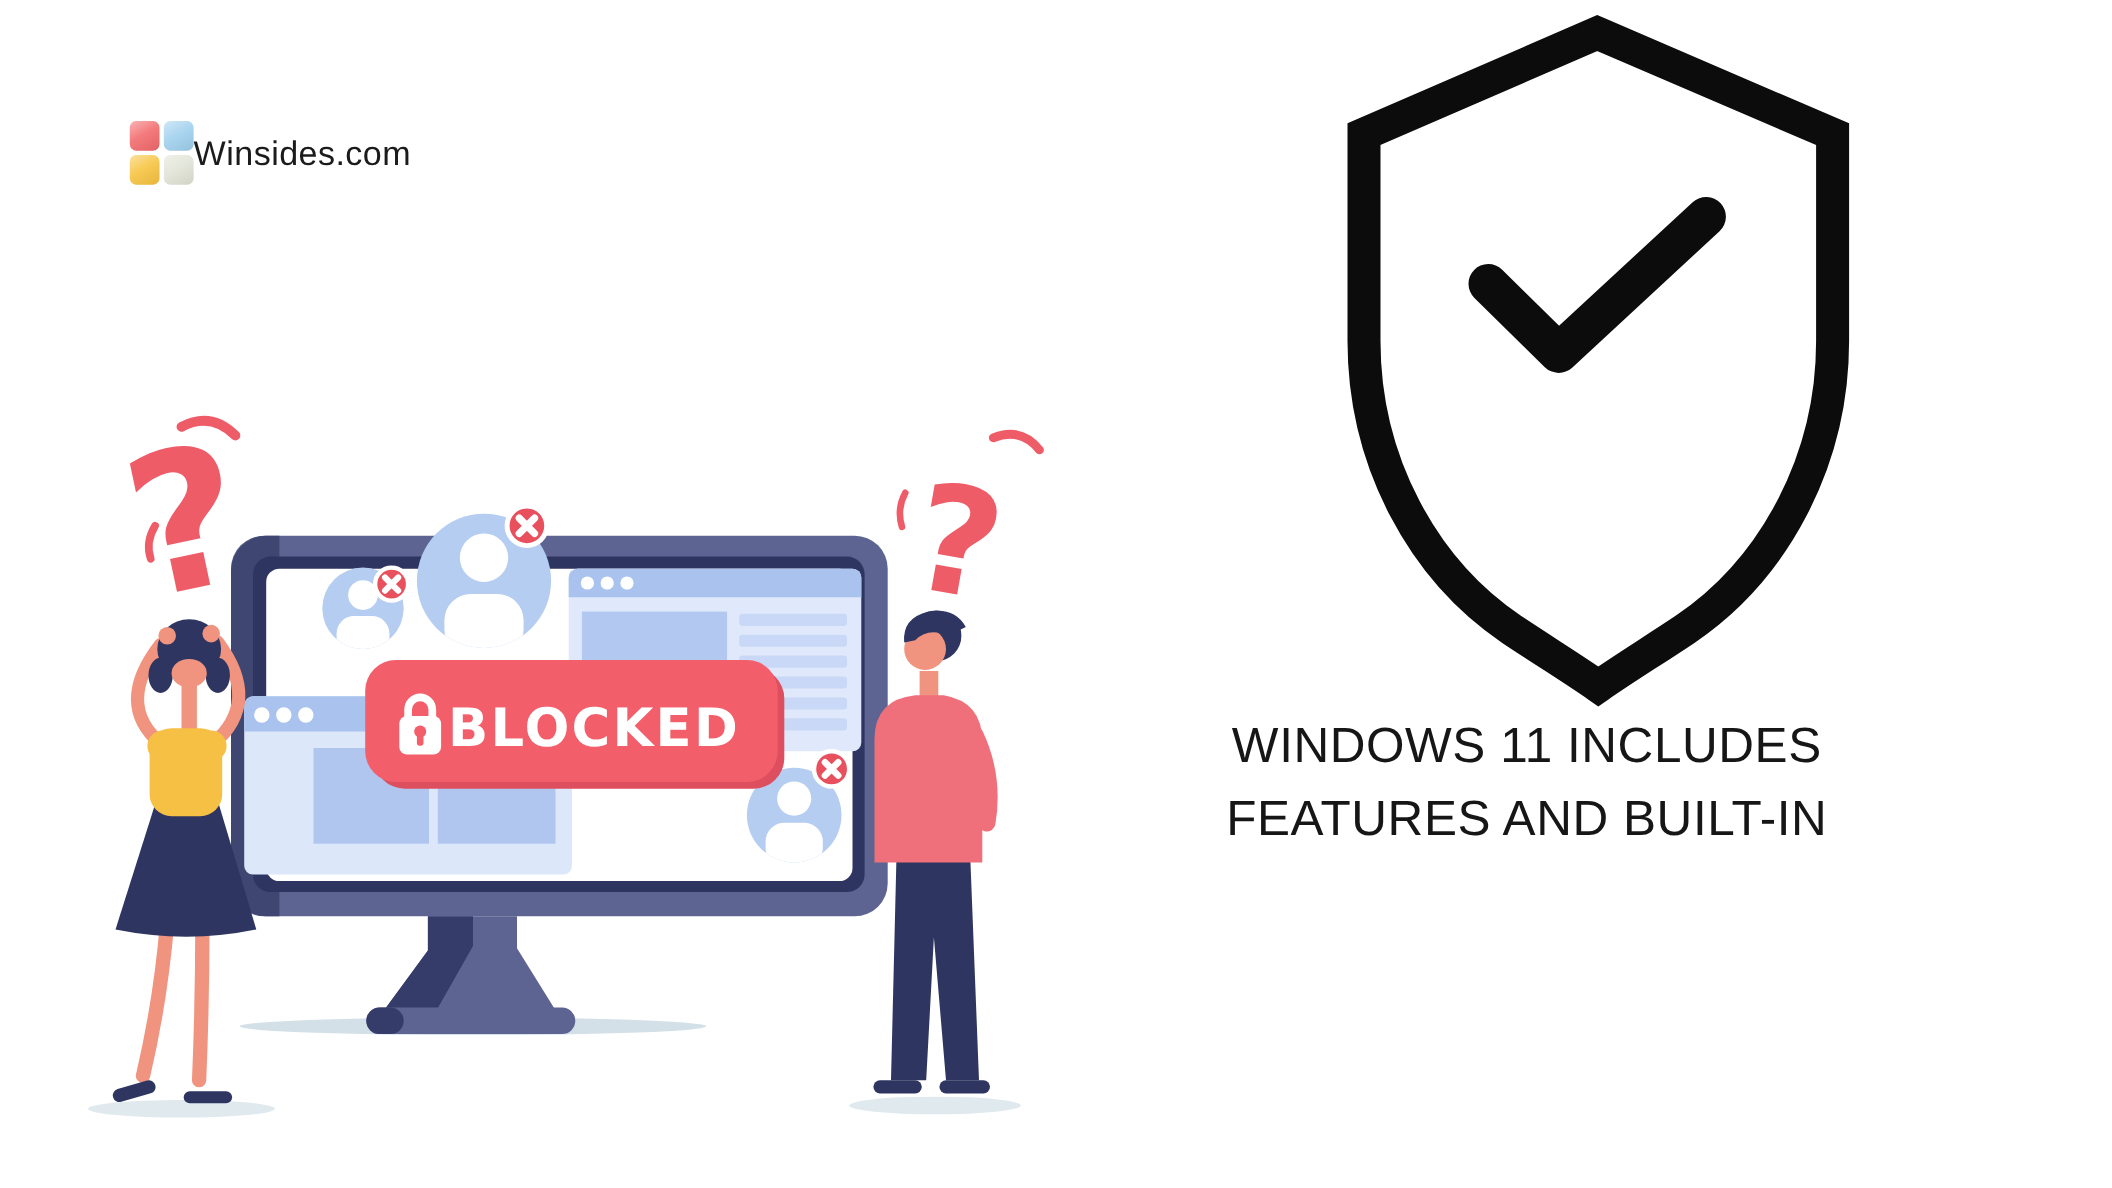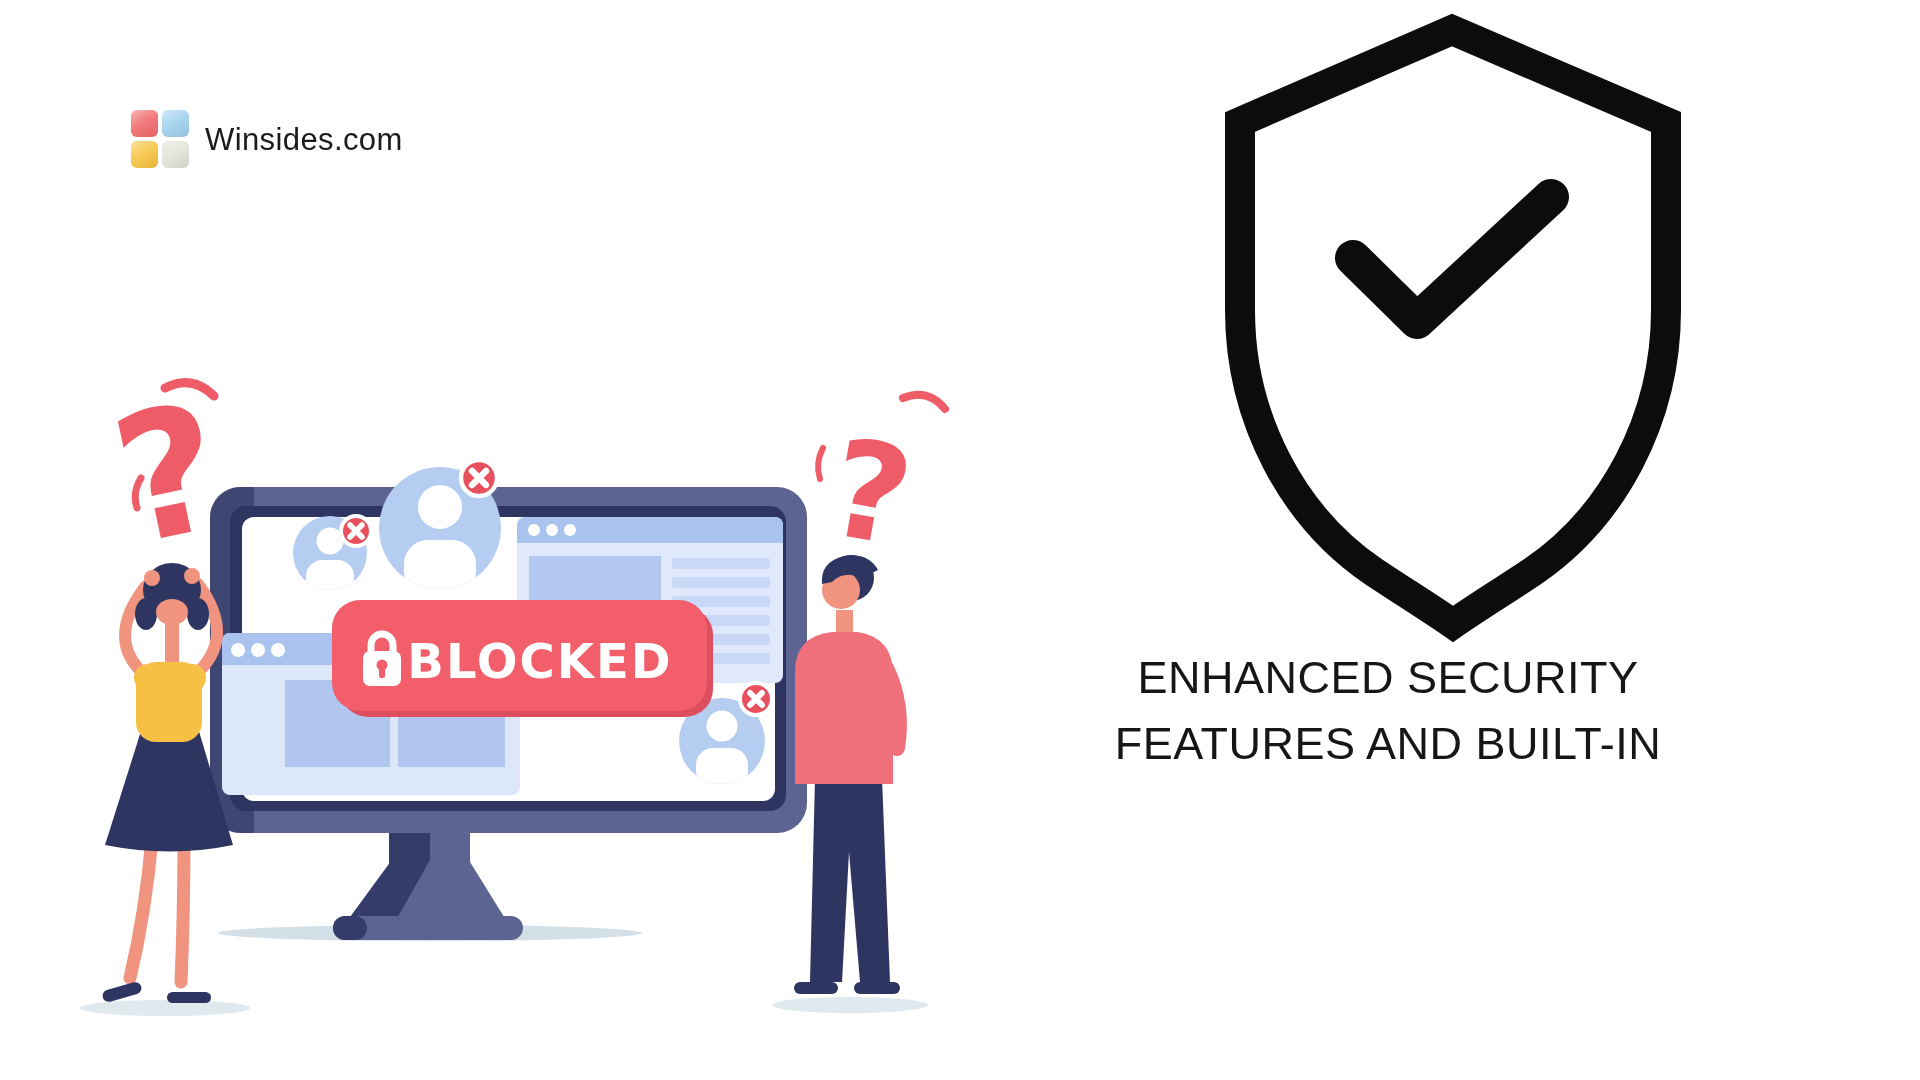--- a/index.html
+++ b/index.html
@@ -1,21 +1,21 @@
 <!DOCTYPE html>
 <html><head>
 <meta charset="utf-8">
 <style>
   html,body{margin:0;padding:0;background:#ffffff;}
   .canvas{
     position:relative;width:1920px;height:1080px;background:#ffffff;
     overflow:hidden;font-family:"Liberation Sans",sans-serif;
   }
   
-  .brand{position:absolute;left:131px;top:110px;display:flex;align-items:center;gap:16px;}
+  .brand{position:absolute;left:118px;top:110px;display:flex;align-items:center;}
   .brand-icon{display:grid;grid-template-columns:27px 27px;grid-template-rows:27px 27px;gap:4px;}
   .brand-sq{border-radius:6px;position:relative;}
   .brand-sq::after{
     content:"";position:absolute;inset:0;border-radius:6px;
     background:linear-gradient(150deg,rgba(255,255,255,.5) 0%,rgba(255,255,255,.12) 45%,rgba(0,0,0,.07) 100%);
   }
   .sq-red{background:#f2696b;}
   .sq-blue{background:#9fd0ee;}
   .sq-yellow{background:#f7c33f;}
   .sq-sage{background:#e0e3d5;}
@@ -201,17 +201,17 @@
       <path d="M 822,584 Q 820,562 844,556 Q 868,552 878,570 L 862,578 Q 844,570 832,582 Z" fill="#2e3561"></path>
     </g>
   </svg>
 
   <svg class="shield" width="620" height="680" viewBox="0 0 620 680">
     <path d="M 302,30 L 516,122 L 516,310 C 516,420 462,518 382,572 C 352,592 326,608 303,624 C 280,608 254,592 224,572 C 144,518 90,420 90,310 L 90,122 Z" fill="#ffffff" stroke="#0c0c0c" stroke-width="30" stroke-linejoin="miter"></path>
     <path d="M 203,258 L 267,321 L 401,197" fill="none" stroke="#0c0c0c" stroke-width="36" stroke-linecap="round" stroke-linejoin="round"></path>
   </svg>
 
   <div class="caption">
-    <div class="cap-line">ENHANCED SECURITY</div>
+    <div class="cap-line">WINDOWS 11 INCLUDES</div>
     <div class="cap-line">FEATURES AND BUILT-IN</div>
   </div>
 
 </div>
 
 </body></html>

